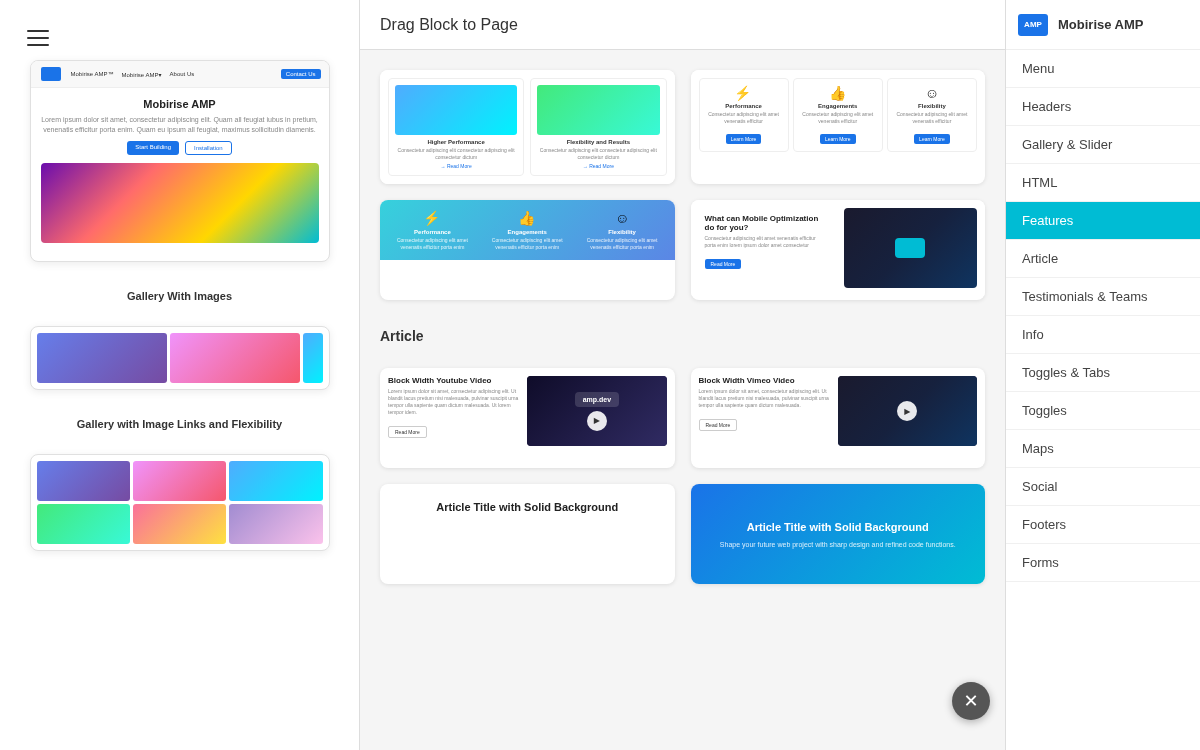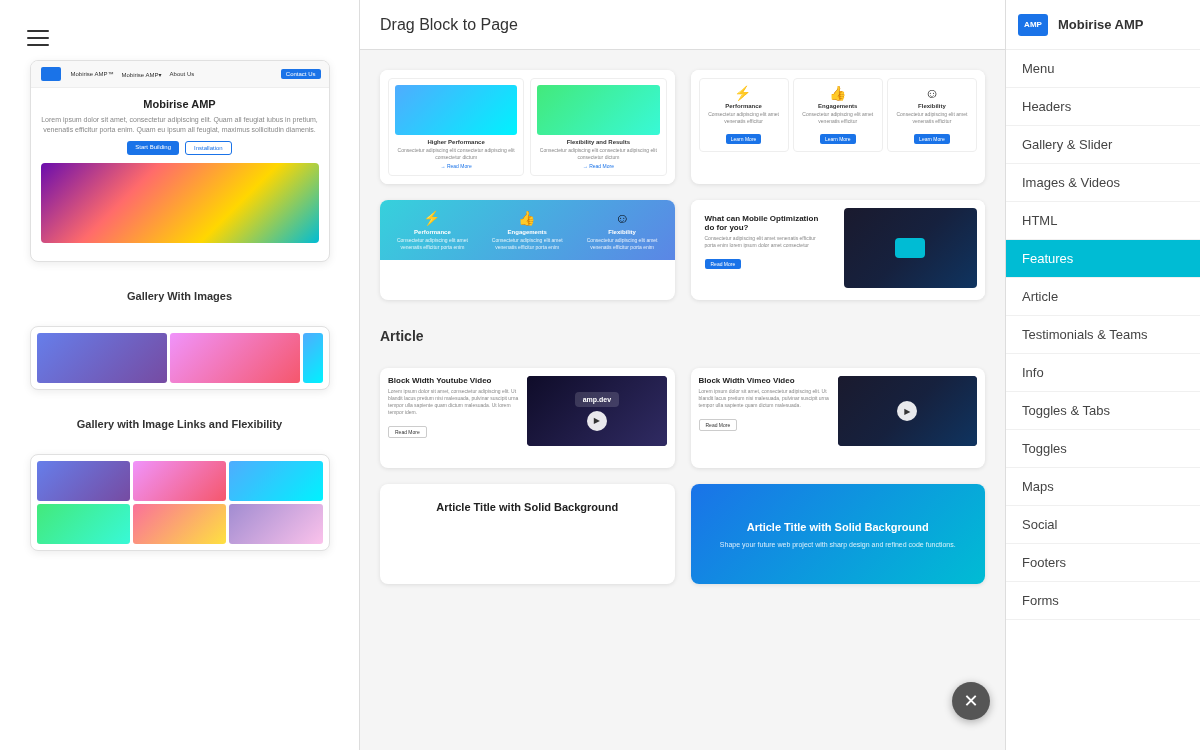--- a/index.html
+++ b/index.html
@@ -684,21 +684,20 @@
 
 <div class="right-sidebar">
   <div class="right-header">
     <div class="brand-logo-box">AMP</div>
     <div class="brand-name">Mobirise AMP</div>
   </div>
   <div class="nav-items">
     <div class="nav-item">Menu</div>
     <div class="nav-item">Headers</div>
     <div class="nav-item">Gallery &amp; Slider</div>
-    <div class="nav-item">Images &amp; Videos</div>
     <div class="nav-item">HTML</div>
     <div class="nav-item active">Features</div>
     <div class="nav-item">Article</div>
     <div class="nav-item">Testimonials &amp; Teams</div>
     <div class="nav-item">Info</div>
     <div class="nav-item">Toggles &amp; Tabs</div>
     <div class="nav-item">Toggles</div>
     <div class="nav-item">Maps</div>
     <div class="nav-item">Social</div>
     <div class="nav-item">Footers</div>

